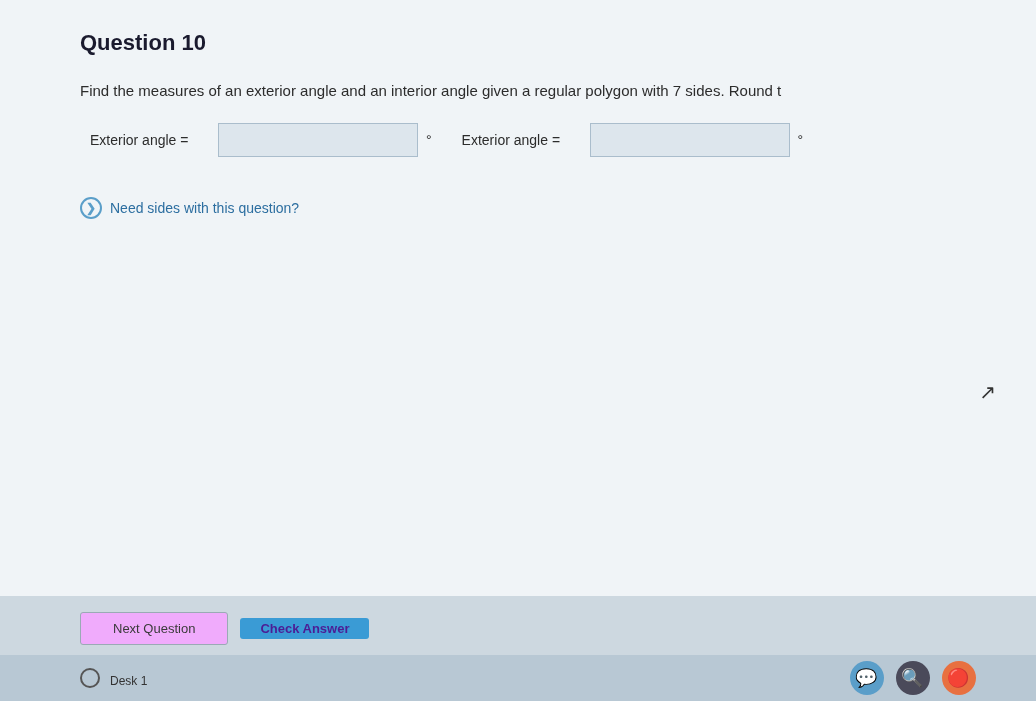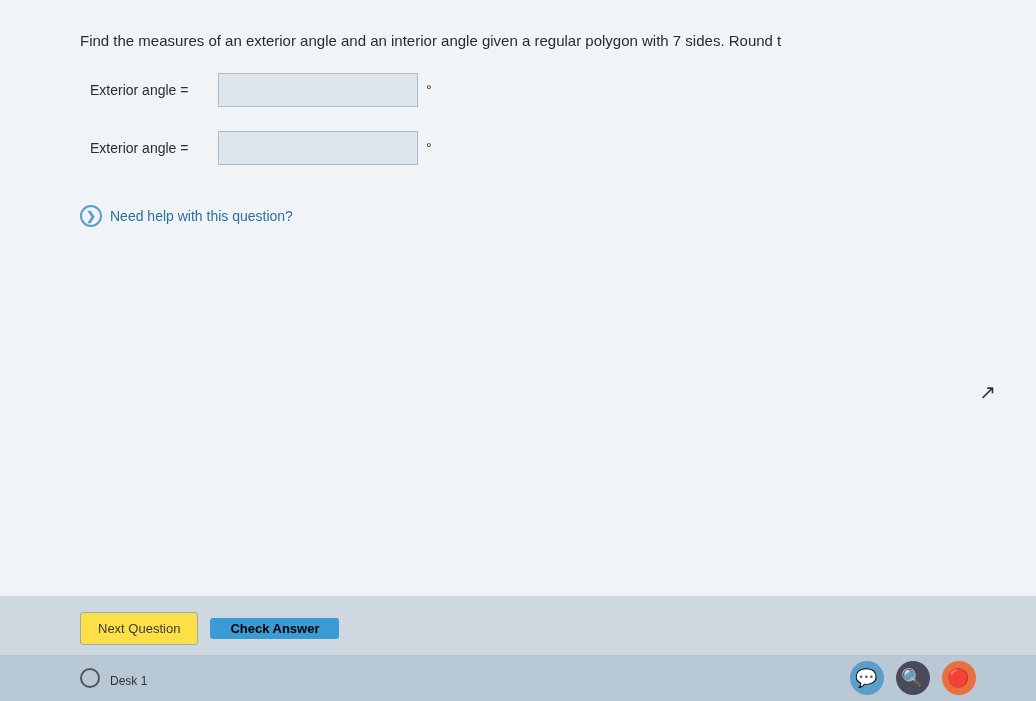--- a/index.html
+++ b/index.html
@@ -34,22 +34,22 @@
 
     .question-body {
       font-size: 15px;
       color: #2c2c2c;
       margin-bottom: 20px;
       line-height: 1.5;
     }
 
     .input-group {
       display: flex;
-      flex-direction: column;
-      gap: 24px;
+      flex-direction: row;
+      gap: 30px;
       margin-bottom: 40px;
       margin-left: 10px;
     }
 
     .input-row {
       display: flex;
       align-items: center;
       gap: 8px;
     }
 
@@ -118,33 +118,33 @@
       gap: 10px;
     }
 
     .button-row {
       display: flex;
       align-items: center;
       gap: 12px;
     }
 
     .next-question-btn {
-      background-color: #fde047;
+      background-color: #f0abfc;
       border: 1.5px solid #9aaab5;
       color: #3a3a3a;
-      padding: 8px 17px;
+      padding: 8px 32px;
       font-size: 13px;
       cursor: pointer;
       border-radius: 3px;
     }
 
     .check-answer-btn {
       background-color: #3a9bd5;
       border: none;
-      color: #000000;
+      color: #4c1d95;
       padding: 3px 20px;
       font-size: 13px;
       font-weight: bold;
       cursor: pointer;
       border-radius: 3px;
     }
 
     .copyright-row {
       display: flex;
       align-items: center;
@@ -224,40 +224,41 @@
 
     .icon-orange {
       background-color: #e87040;
       color: white;
     }
   </style>
 </head>
 <body>
 
 <div class="main-content">
+  <div class="question-title">Question 10</div>
   <div class="question-body">Find the measures of an exterior angle and an interior angle given a regular polygon with 7 sides. Round t</div>
 
   <div class="input-group">
     <div class="input-row">
       <span class="input-label">Exterior angle =</span>
       <input class="answer-input" type="text" placeholder="" style="">
       <span class="degree-symbol">°</span>
     </div>
     <div class="input-row">
       <span class="input-label">Exterior angle =</span>
       <input class="answer-input" type="text" placeholder="" style="">
       <span class="degree-symbol">°</span>
     </div>
   </div>
 
   <div class="help-section">
     <div class="help-circle">
       <span>❯</span>
     </div>
-    <span class="help-text">Need help with this question?</span>
+    <span class="help-text">Need sides with this question?</span>
   </div>
 
   <div class="cursor-arrow">↗</div>
 </div>
 
 <div class="footer-bar">
   <div class="button-row">
     <button class="next-question-btn">Next Question</button>
     <button class="check-answer-btn">Check Answer</button>
   </div>

